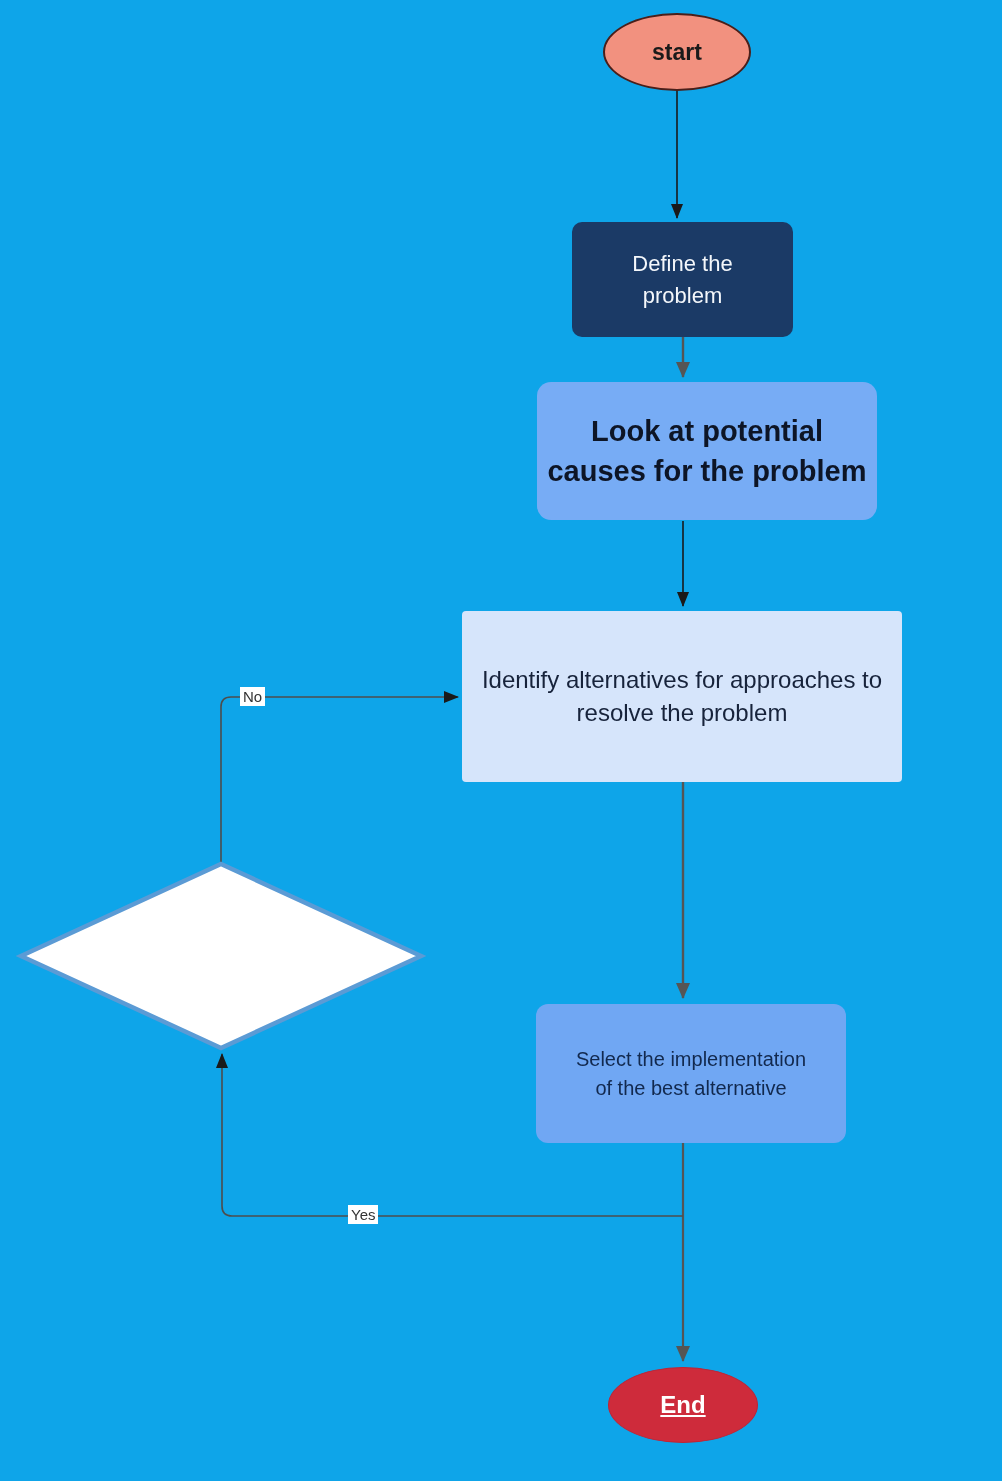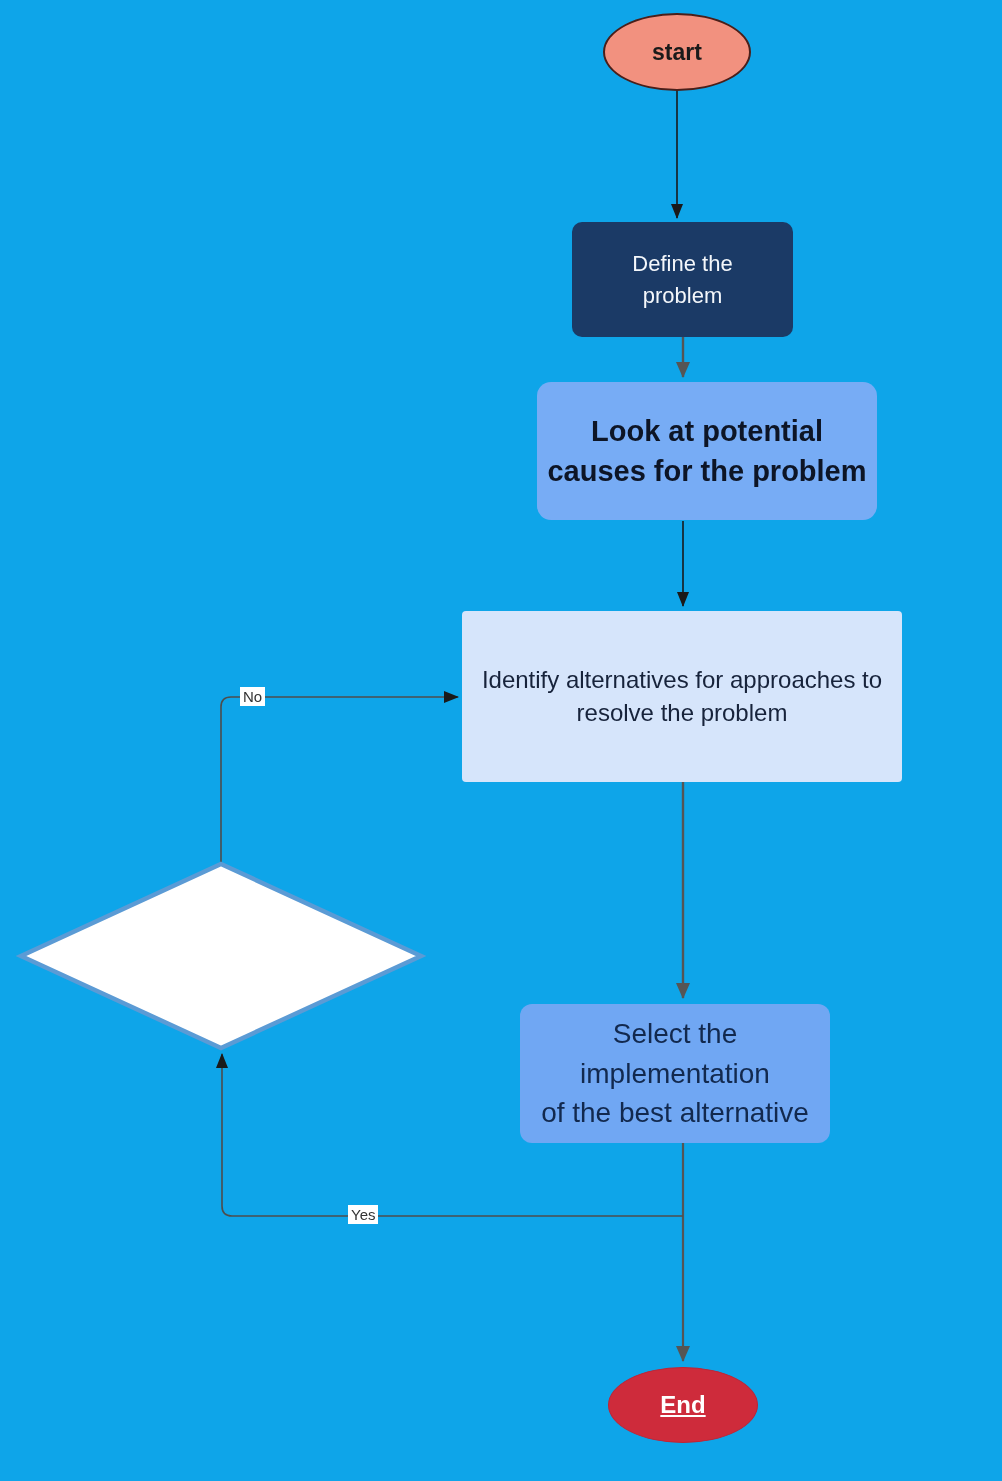--- a/index.html
+++ b/index.html
@@ -58,24 +58,24 @@
     line-height: 1.38;
   }
   .node-identify {
     left: 462px; top: 611px;
     width: 440px; height: 171px;
     border-radius: 4px;
     font-size: 24px;
     line-height: 1.35;
   }
   .node-select {
-    left: 520px; top: 1004px;
+    left: 536px; top: 1004px;
     width: 310px; height: 139px;
     border-radius: 12px;
-    font-size: 28px;
+    font-size: 20px;
   }
   .node-verify-label {
     left: 61px; top: 906px;
     width: 320px; height: 100px;
     font-size: 20px;
     line-height: 1.5;
     background: transparent;
   }
   .node-end {
     left: 608px; top: 1367px;

